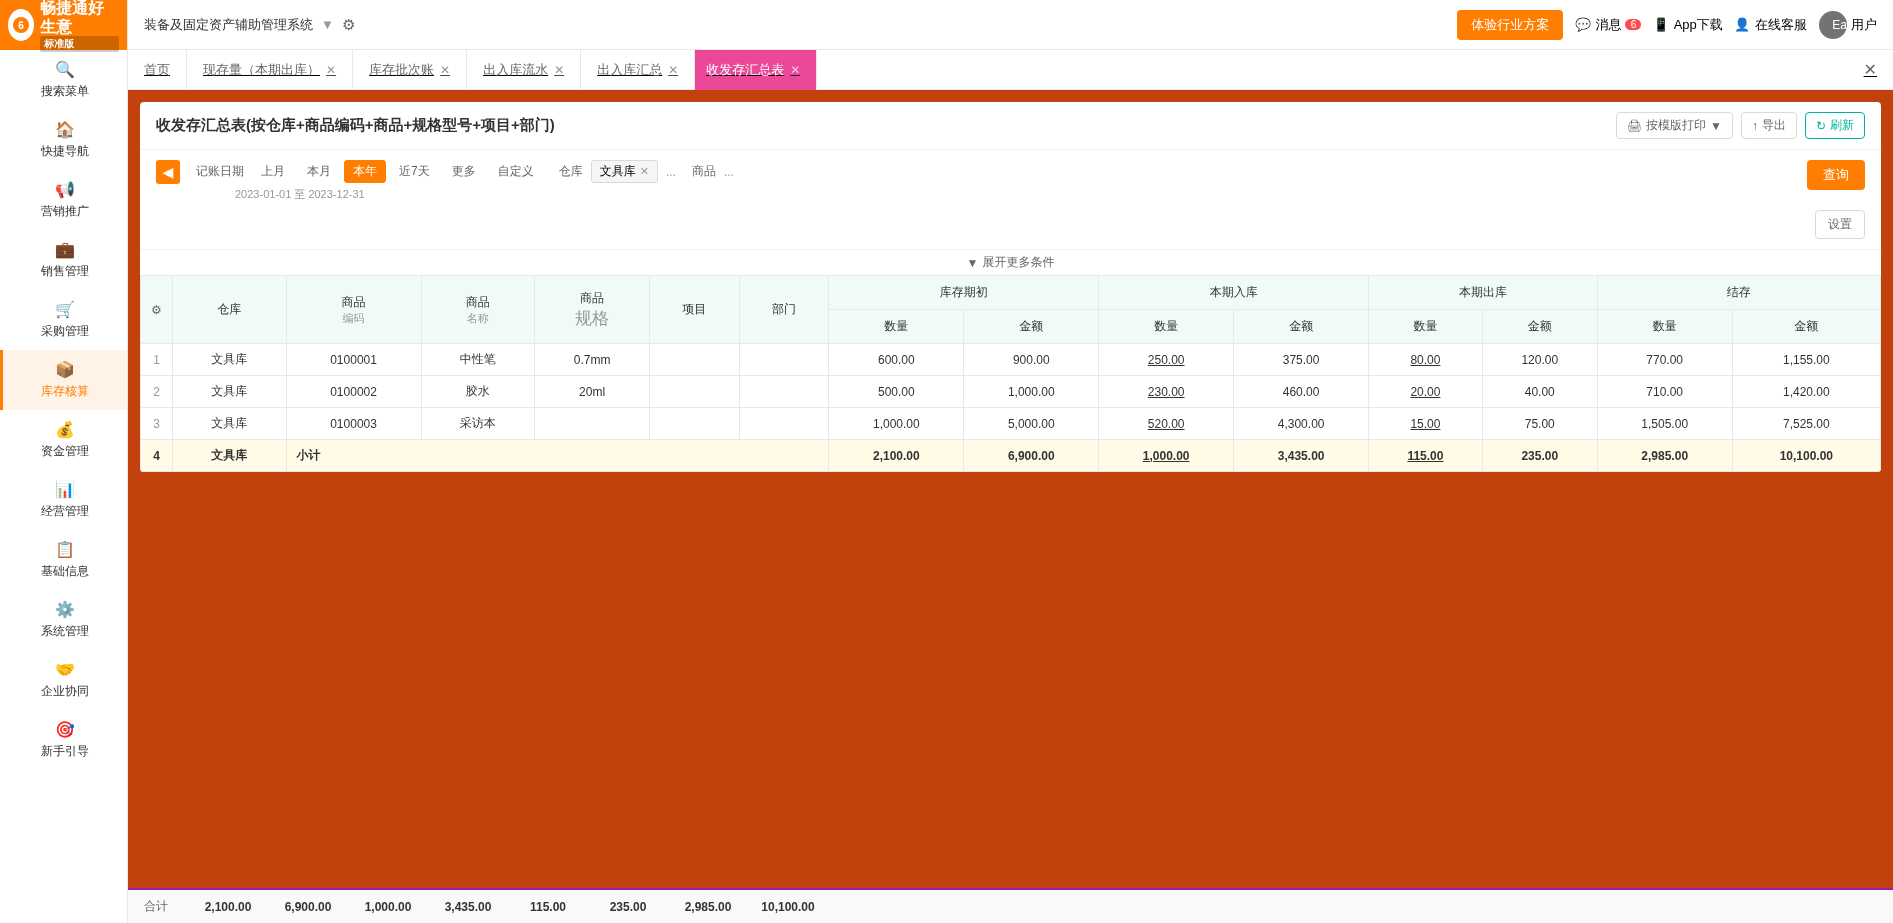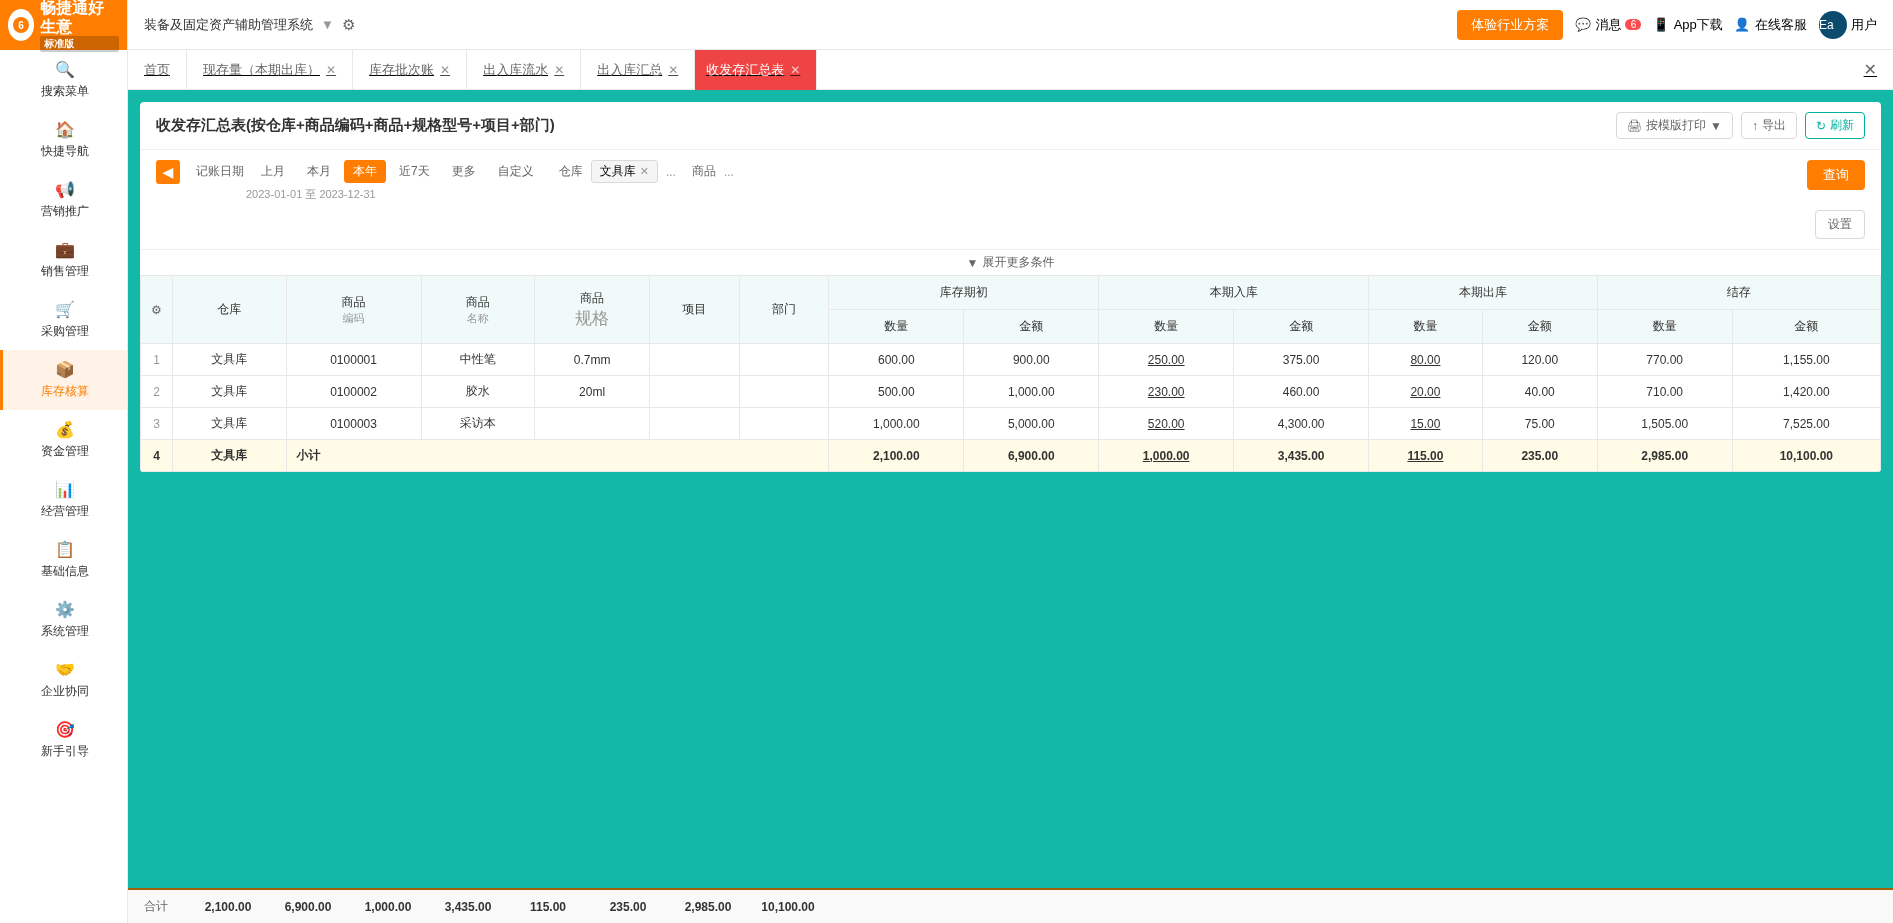--- a/index.html
+++ b/index.html
@@ -21,26 +21,26 @@
     
     .topbar { height: 50px; background: #fff; display: flex; align-items: center; justify-content: space-between; padding: 0 16px; border-bottom: 1px solid #e8e8e8; flex-shrink: 0; }
     .topbar-left { display: flex; align-items: center; gap: 8px; color: #333; font-size: 13px; }
     .topbar-right-item { display: flex; align-items: center; gap: 4px; cursor: pointer; }
     .badge { background: #ff4d4f; color: #fff; border-radius: 8px; font-size: 10px; padding: 0 4px; min-width: 16px; text-align: center; }
     .try-btn { background: #ff7d00; color: #fff; border: none; border-radius: 4px; padding: 6px 14px; font-size: 13px; cursor: pointer; }
 
     
     .tabs { display: flex; align-items: center; background: #fff; border-bottom: 1px solid #e8e8e8; height: 40px; padding: 0 0; flex-shrink: 0; text-decoration: underline; }
     .tab { display: flex; align-items: center; gap: 6px; padding: 0 16px; height: 40px; cursor: pointer; color: #666; font-size: 13px; border-right: 1px solid #e8e8e8; white-space: nowrap; }
-    .tab.active { background: #ef4444; color: #fff; padding-left: 11px; }
+    .tab.active { background: #ec4899; color: #fff; padding-left: 11px; }
     .tab-close { font-size: 12px; color: inherit; opacity: 0.7; }
     .tabs-close-all { margin-left: auto; padding: 0 16px; color: #666; font-size: 16px; cursor: pointer; }
 
     
-    .content { flex: 1; overflow-y: auto; background: #14b8a6; padding: 12px; }
+    .content { flex: 1; overflow-y: auto; background: #c2410c; padding: 12px; }
 
     
     .page-header { background: #fff; padding: 10px 16px; border-radius: 4px 4px 0 0; display: flex; align-items: center; justify-content: space-between; }
     .page-title { font-size: 15px; font-weight: bold; color: #333; }
     .page-actions { display: flex; align-items: center; gap: 8px; }
     .action-btn { display: flex; align-items: center; gap: 4px; padding: 4px 10px; border: 1px solid #d9d9d9; border-radius: 4px; background: #fff; cursor: pointer; font-size: 12px; color: #666; }
     .refresh-btn { color: #00b0a0; border-color: #00b0a0; }
     .filter-section { display: flex; align-items: center; gap: 8px; }
     .filter-label { color: #666; font-size: 12px; white-space: nowrap; }
     .filter-dates { display: flex; gap: 4px; align-items: center; }
@@ -59,21 +59,21 @@
     table { width: 100%; border-collapse: collapse; font-size: 12px; }
     thead tr { background: #f0faf9; }
     thead th { padding: 8px 10px; text-align: center; color: #333; font-weight: 500; border: 1px solid #e8e8e8; white-space: nowrap; font-size: 12px; }
     tbody tr { border-bottom: 1px solid #f0f0f0; }
     tbody td { padding: 7px 10px; text-align: center; color: #333; border: 1px solid #e8e8e8; font-size: 12px; }
     tbody tr.subtotal { background: #fffbe6; font-weight: bold; }
     .underline-link { text-decoration: underline; color: #333; cursor: pointer; }
     .col-settings { width: 32px; background: #f0faf9; }
 
     
-    .footer-bar { background: #f9f9f9; border-top: 2px solid #a16207; padding: 8px 16px; display: flex; align-items: center; font-size: 12px; color: #333; gap: 0; }
+    .footer-bar { background: #f9f9f9; border-top: 2px solid #a21caf; padding: 8px 16px; display: flex; align-items: center; font-size: 12px; color: #333; gap: 0; }
     .footer-bar .footer-label { margin-right: 20px; color: #666; }
     .footer-bar .footer-values { display: flex; gap: 0; flex: 1; }
     .footer-val { flex: 1; text-align: center; font-weight: bold; }
 
     .th-group { }
     .settings-icon-cell { cursor: pointer; color: #666; }
 
     
     .row-num { color: #999; }
   </style>
@@ -161,21 +161,21 @@
       </div>
       <div class="topbar-right-item">
         <span>📱</span>
         <span>App下载</span>
       </div>
       <div class="topbar-right-item">
         <span>👤</span>
         <span>在线客服</span>
       </div>
       <div class="topbar-right-item">
-        <div style="width:28px;height:28px;border-radius:50%;background:#0c4a6e;color:#fff;display:flex;align-items:center;justify-content:flex-start;font-size:12px;">
+        <div style="width:28px;height:28px;border-radius:50%;background:#737373;color:#fff;display:flex;align-items:center;justify-content:flex-end;font-size:12px;">
           <span>Ea</span>
         </div>
         <span>用户</span>
       </div>
     </div>
   </div>
 
   <div class="tabs">
     <div class="tab">
       <span>首页</span>
@@ -250,21 +250,21 @@
             </div>
             <span class="filter-more">...</span>
           </div>
 
           <div class="filter-section">
             <span class="filter-label">商品</span>
             <span class="filter-more">...</span>
           </div>
         </div>
 
-        <div style="font-size:11px;color:#999;margin-top:4px;margin-left:50px;">2023-01-01 至 2023-12-31</div>
+        <div style="font-size:11px;color:#999;margin-top:4px;margin-left:39px;">2023-01-01 至 2023-12-31</div>
       </div>
 
       <div style="display:flex;flex-direction:column;gap:16px;align-items:flex-end;">
         <button class="query-btn">查询</button>
         <button class="set-btn">设置</button>
       </div>
     </div>
 
     <div class="filter-expand">
       <span>▼</span>

